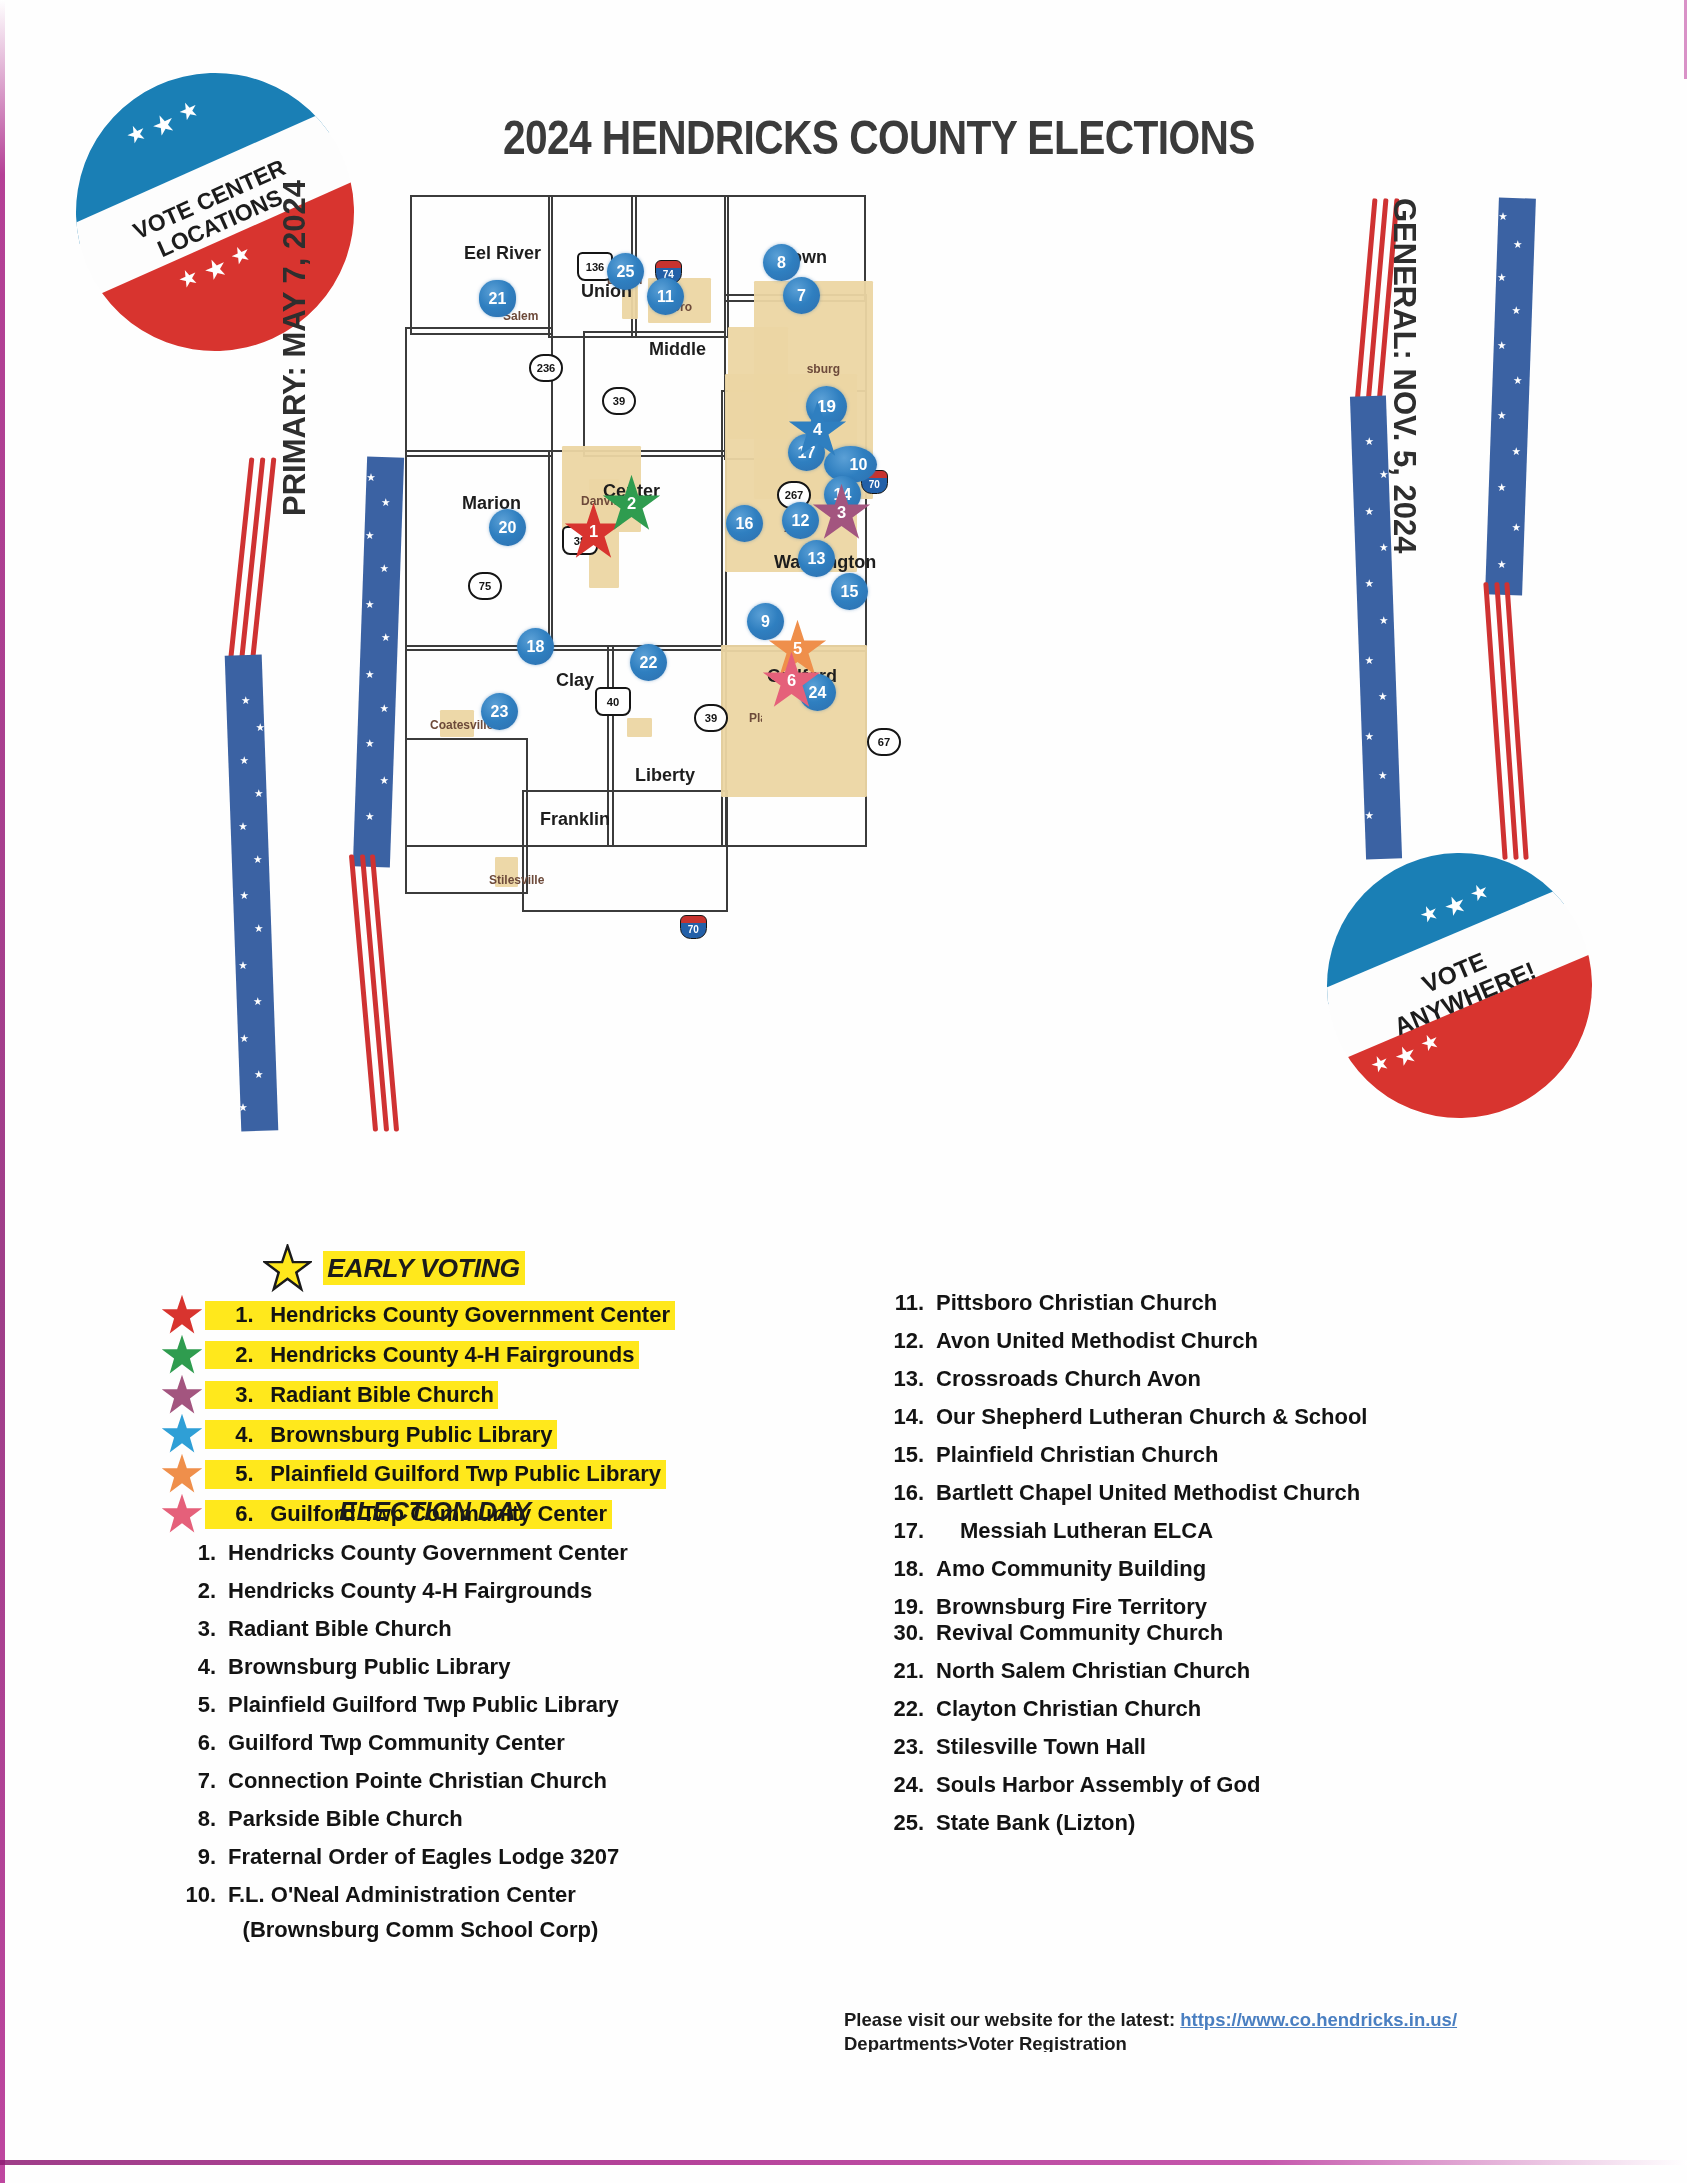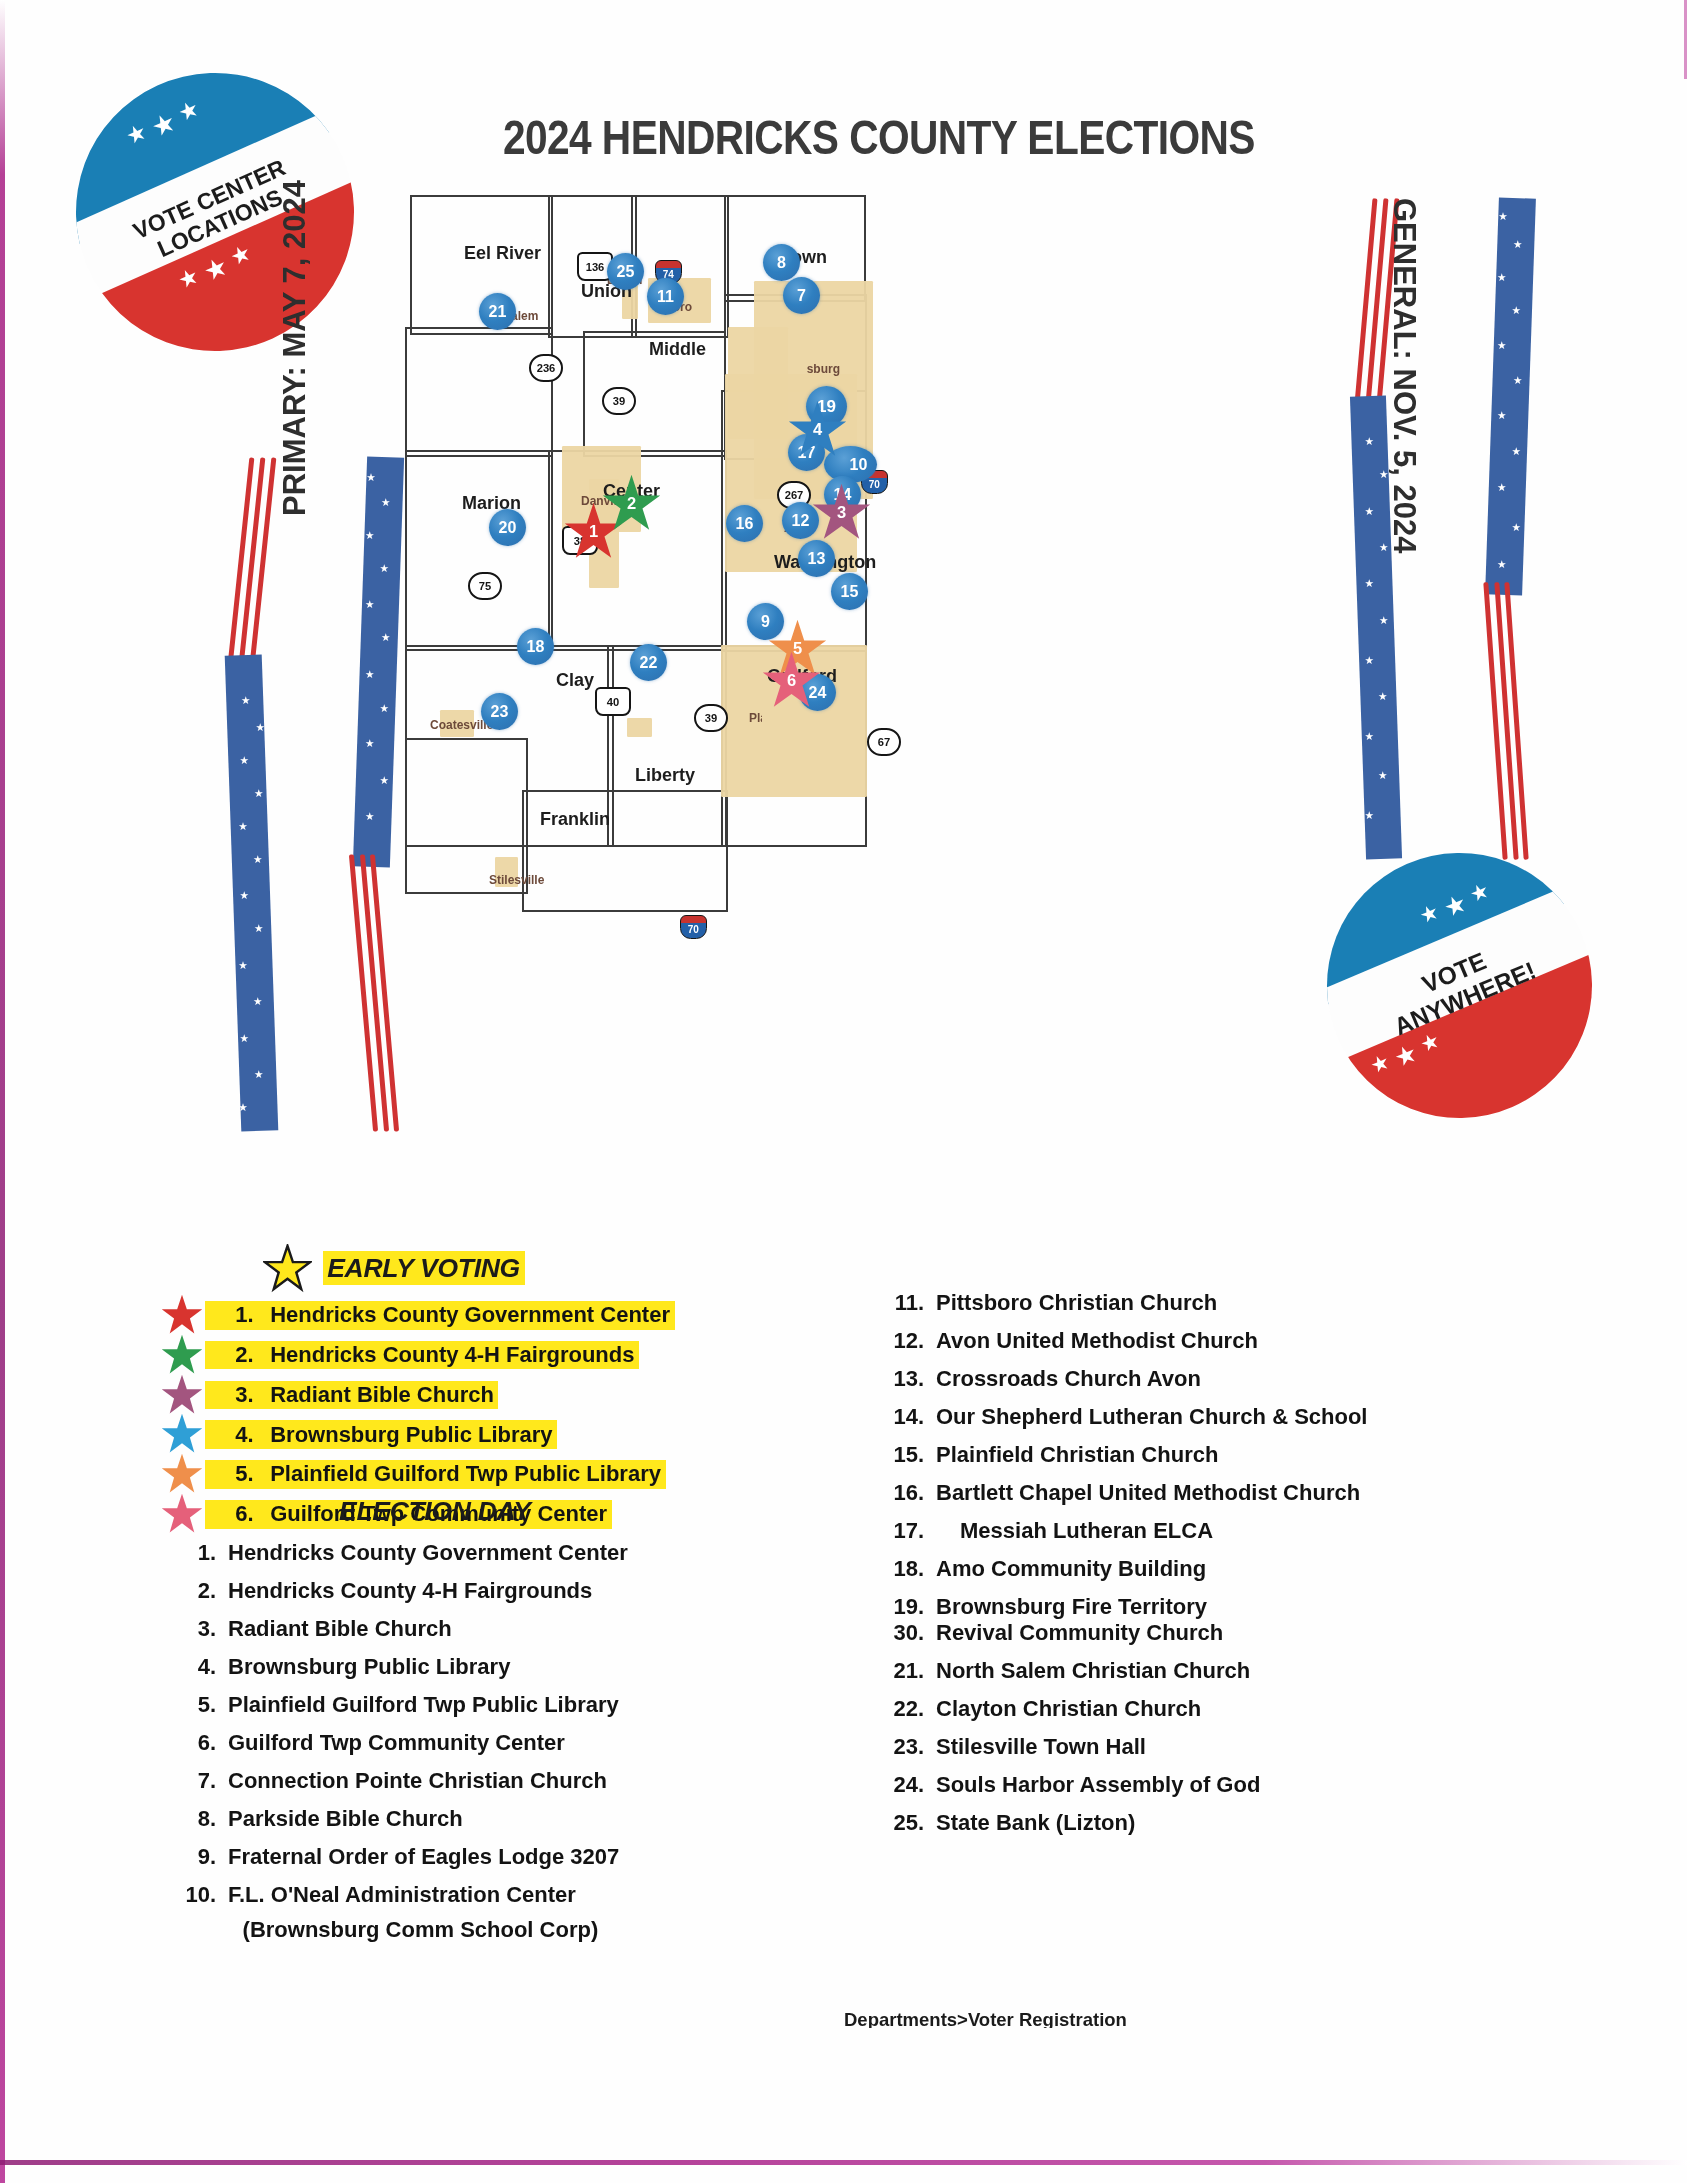--- a/index.html
+++ b/index.html
@@ -292,21 +292,21 @@
     <div class="shield us" style="left:152px;top:331px;">38</div>
     <div class="shield" style="left:367px;top:286px;">267</div>
     <div class="shield" style="left:58px;top:377px;">75</div>
     <div class="shield us" style="left:185px;top:492px;">40</div>
     <div class="shield" style="left:284px;top:509px;">39</div>
     <div class="shield interstate" style="left:451px;top:275px;">70</div>
     <div class="shield" style="left:457px;top:533px;">67</div>
     <div class="shield interstate" style="left:270px;top:720px;">70</div>
 
     <div class="pin" style="left:197px;top:58px;">25</div>
-    <div class="pin" style="left:69px;top:98px;">21</div>
+    <div class="pin" style="left:69px;top:85px;border-radius:17px;">21</div>
     <div class="pin" style="left:237px;top:83px;">11</div>
     <div class="pin" style="left:353px;top:49px;">8</div>
     <div class="pin" style="left:373px;top:82px;">7</div>
     <div class="pin lg" style="left:396px;top:191px;">19</div>
     <div class="pin" style="left:378px;top:239px;">17</div>
     <div class="pin" style="left:414px;top:251px;padding-left:16px;">10</div>
     <div class="pin" style="left:414px;top:281px;">14</div>
     <div class="pin" style="left:316px;top:310px;">16</div>
     <div class="pin" style="left:372px;top:307px;">12</div>
     <div class="pin" style="left:388px;top:345px;">13</div>
@@ -517,17 +517,20 @@
         <span class="ltext">Souls Harbor Assembly of God</span>
       </div>
       <div class="lrow">
         <span class="lnum">25.</span>
         <span class="ltext">State Bank (Lizton)</span>
       </div>
     </div>
   </div>
 
   <div class="note">
+    <div>
+      <span>Please visit our website for the latest: </span><a class="lnk" href="#">https://www.co.hendricks.in.us/</a>
+    </div>
     <div class="clip">Departments&gt;Voter Registration</div>
   </div>
 
 </div>
 
 
 </body></html>

